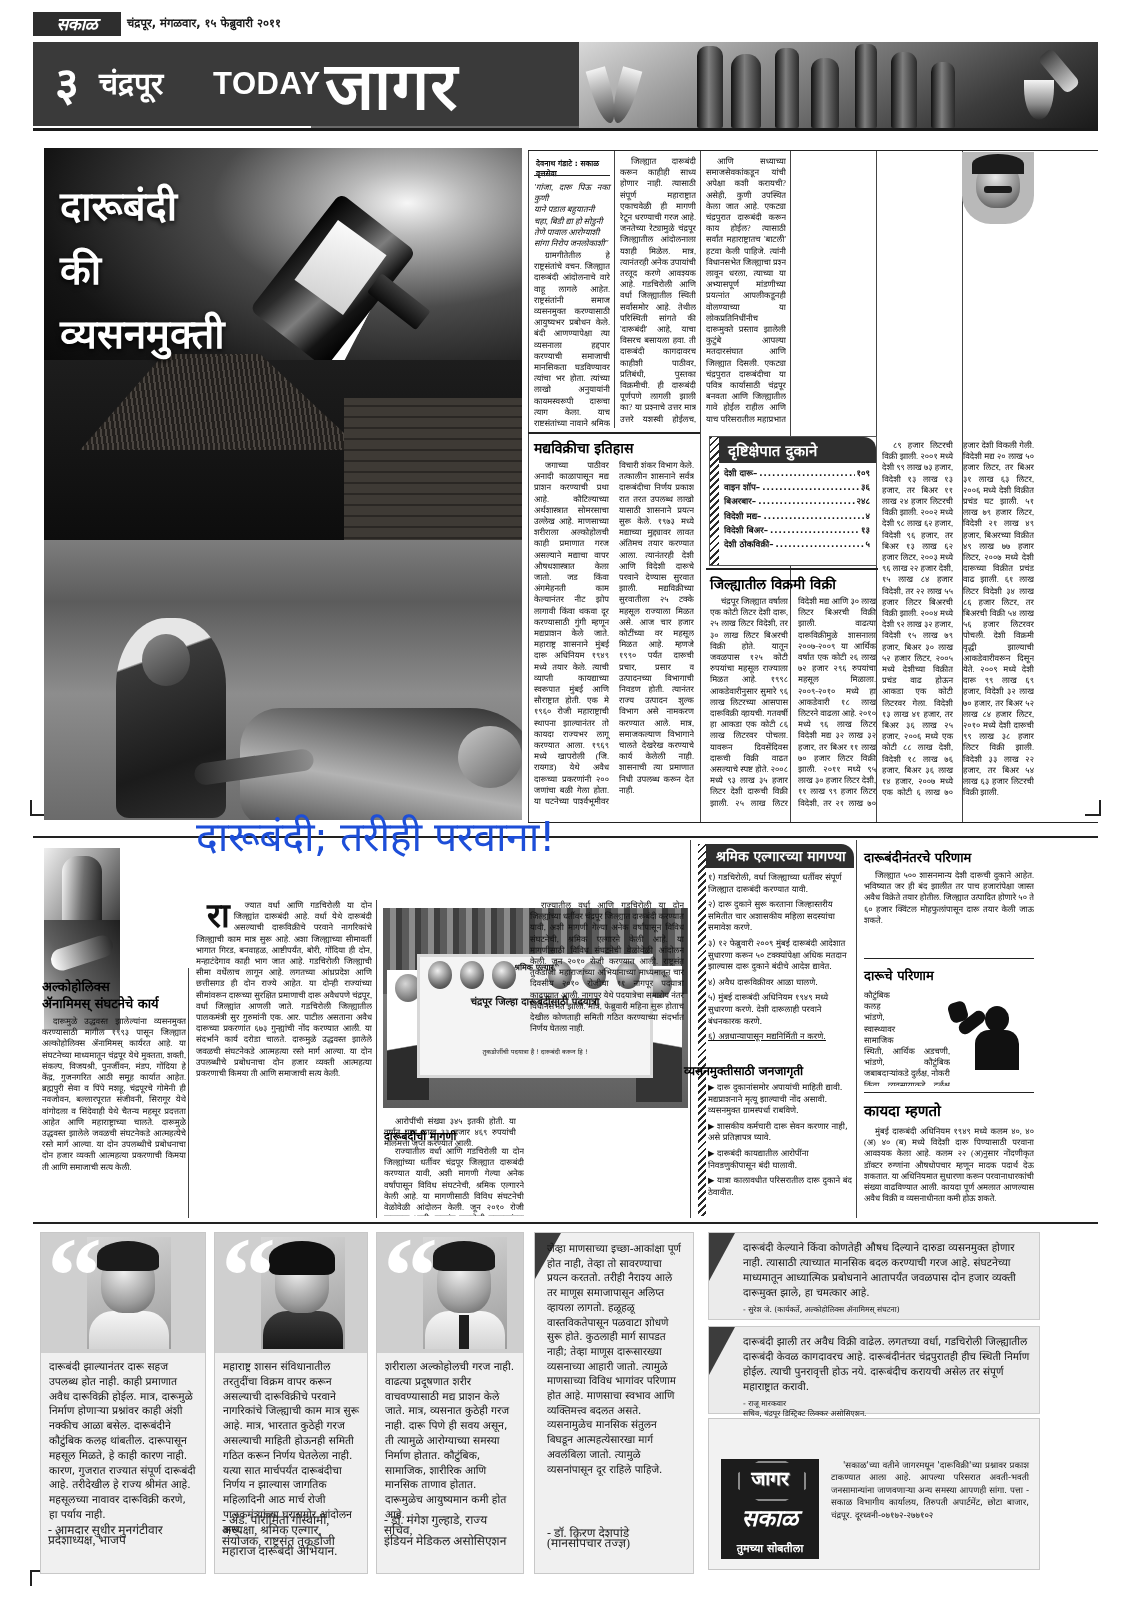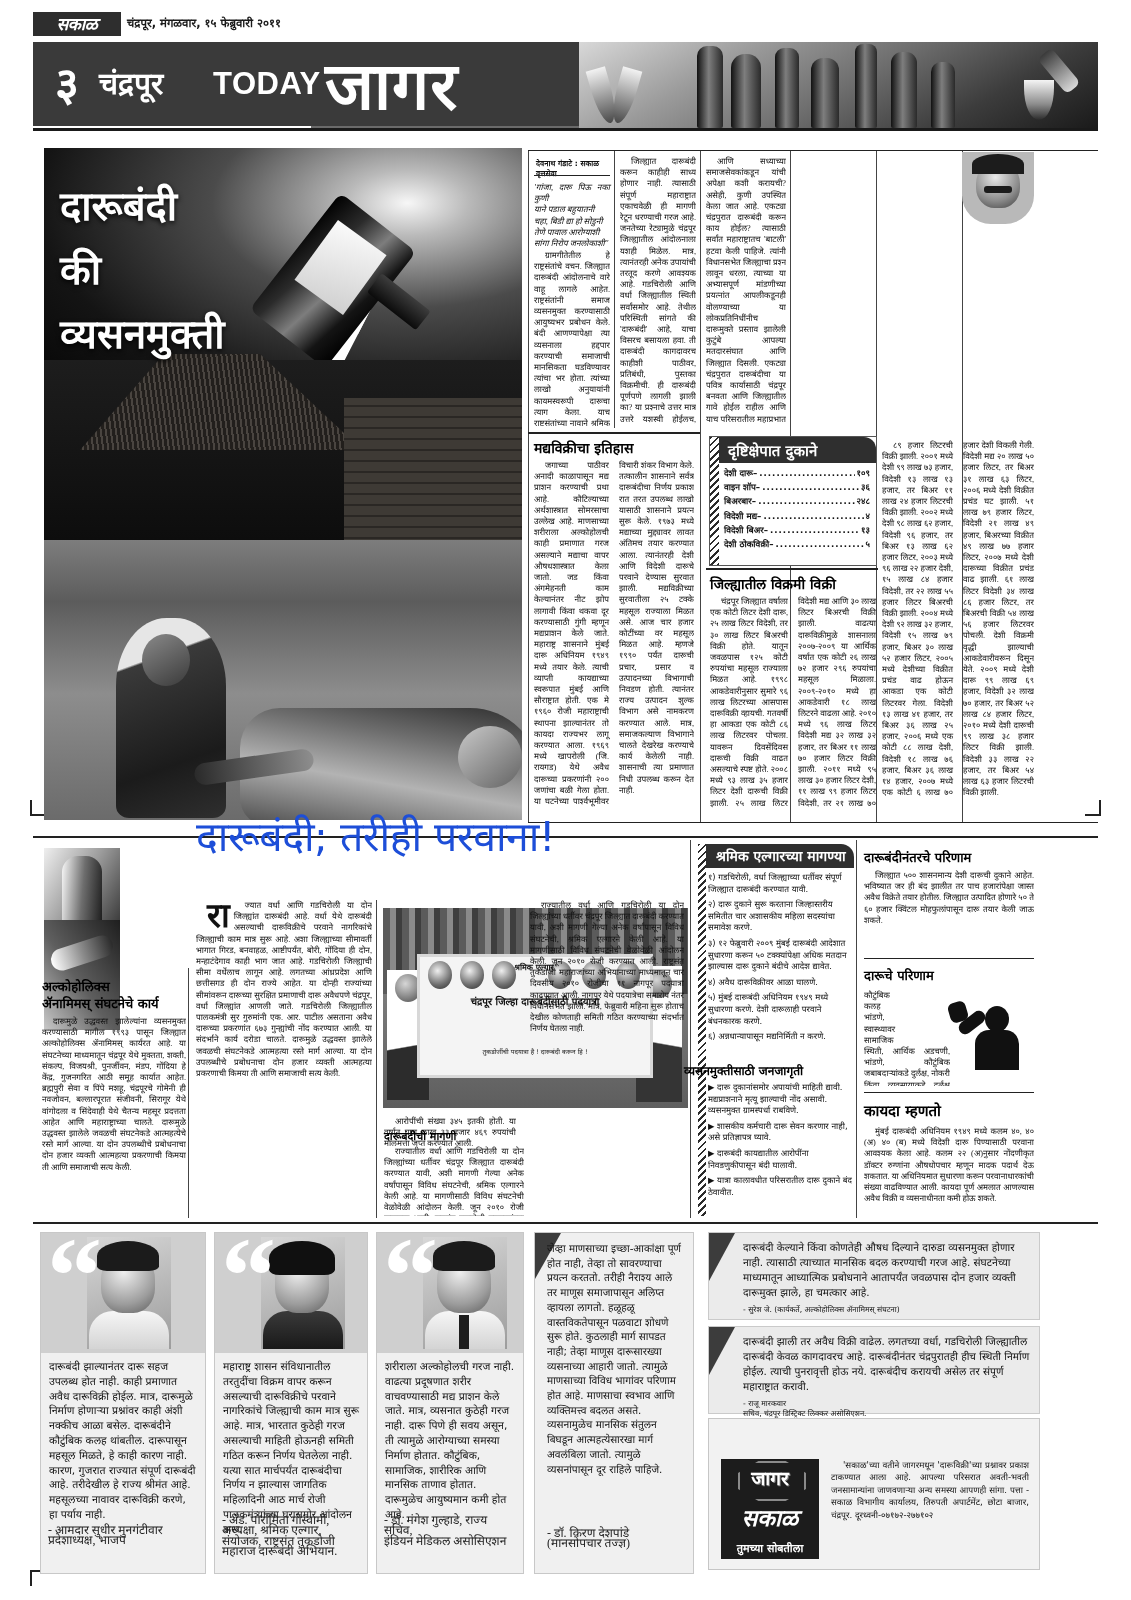--- a/index.html
+++ b/index.html
@@ -413,21 +413,21 @@
   <div class="hatchcol" style="left:698px;top:844px;height:372px;"></div>
   <div class="darkbox" style="left:706px;top:844px;width:148px;height:24px;">
     <span>श्रमिक एल्गारच्या मागण्या</span>
   </div>
   <div style="position:absolute;left:708px;top:872px;width:146px;height:186px;overflow:hidden;font-size:8.4px;line-height:11.6px;font-family:'DejaVu Sans',sans-serif;" id="demands-list">
       <p style="margin: 0px 0px 4px;">१) गडचिरोली, वर्धा जिल्ह्याच्या धर्तीवर संपूर्ण जिल्ह्यात दारूबंदी करण्यात यावी.</p>
       <p style="margin: 0px 0px 4px;">२) दारू दुकाने सुरू करताना जिल्हास्तरीय समितीत चार अशासकीय महिला सदस्यांचा समावेश करणे.</p>
       <p style="margin: 0px 0px 4px;">३) १२ फेब्रुवारी २००९ मुंबई दारूबंदी आदेशात सुधारणा करून ५० टक्क्यांपेक्षा अधिक मतदान झाल्यास दारू दुकाने बंदीचे आदेश द्यावेत.</p>
       <p style="margin: 0px 0px 4px;">४) अवैध दारूविक्रीवर आळा घालणे.</p>
       <p style="margin: 0px 0px 4px;">५) मुंबई दारूबंदी अधिनियम १९४९ मध्ये सुधारणा करणे. देशी दारूलाही परवाने बंधनकारक करणे.</p>
-      <p style="margin: 0px 0px 19px;">६) अन्नधान्यापासून मद्यनिर्मिती न करणे.</p>
+      <p style="margin: 0px 0px 19px; text-decoration: underline;">६) अन्नधान्यापासून मद्यनिर्मिती न करणे.</p>
     </div>
 
   <div class="sec-head" style="left:684px;top:1062px;font-size:12px;">व्यसनमुक्तीसाठी जनजागृती</div>
   <div style="position:absolute;left:708px;top:1082px;width:146px;height:132px;overflow:hidden;font-size:8.4px;line-height:11.6px;font-family:'DejaVu Sans',sans-serif;" id="awareness-list">
       <p style="margin: 0px 0px 4px;">▶ दारू दुकानांसमोर अपायांची माहिती द्यावी. मद्यप्राशनाने मृत्यू झाल्याची नोंद असावी. व्यसनमुक्त ग्रामस्पर्धा राबविणे.</p>
       <p style="margin: 0px 0px 4px;">▶ शासकीय कर्मचारी दारू सेवन करणार नाही, असे प्रतिज्ञापत्र घ्यावे.</p>
       <p style="margin: 0px 0px 4px;">▶ दारूबंदी कायद्यातील आरोपींना निवडणुकीपासून बंदी घालावी.</p>
       <p style="margin: 0px 0px 4px;">▶ यात्रा कालावधीत परिसरातील दारू दुकाने बंद ठेवावीत.</p>
     </div>
 

